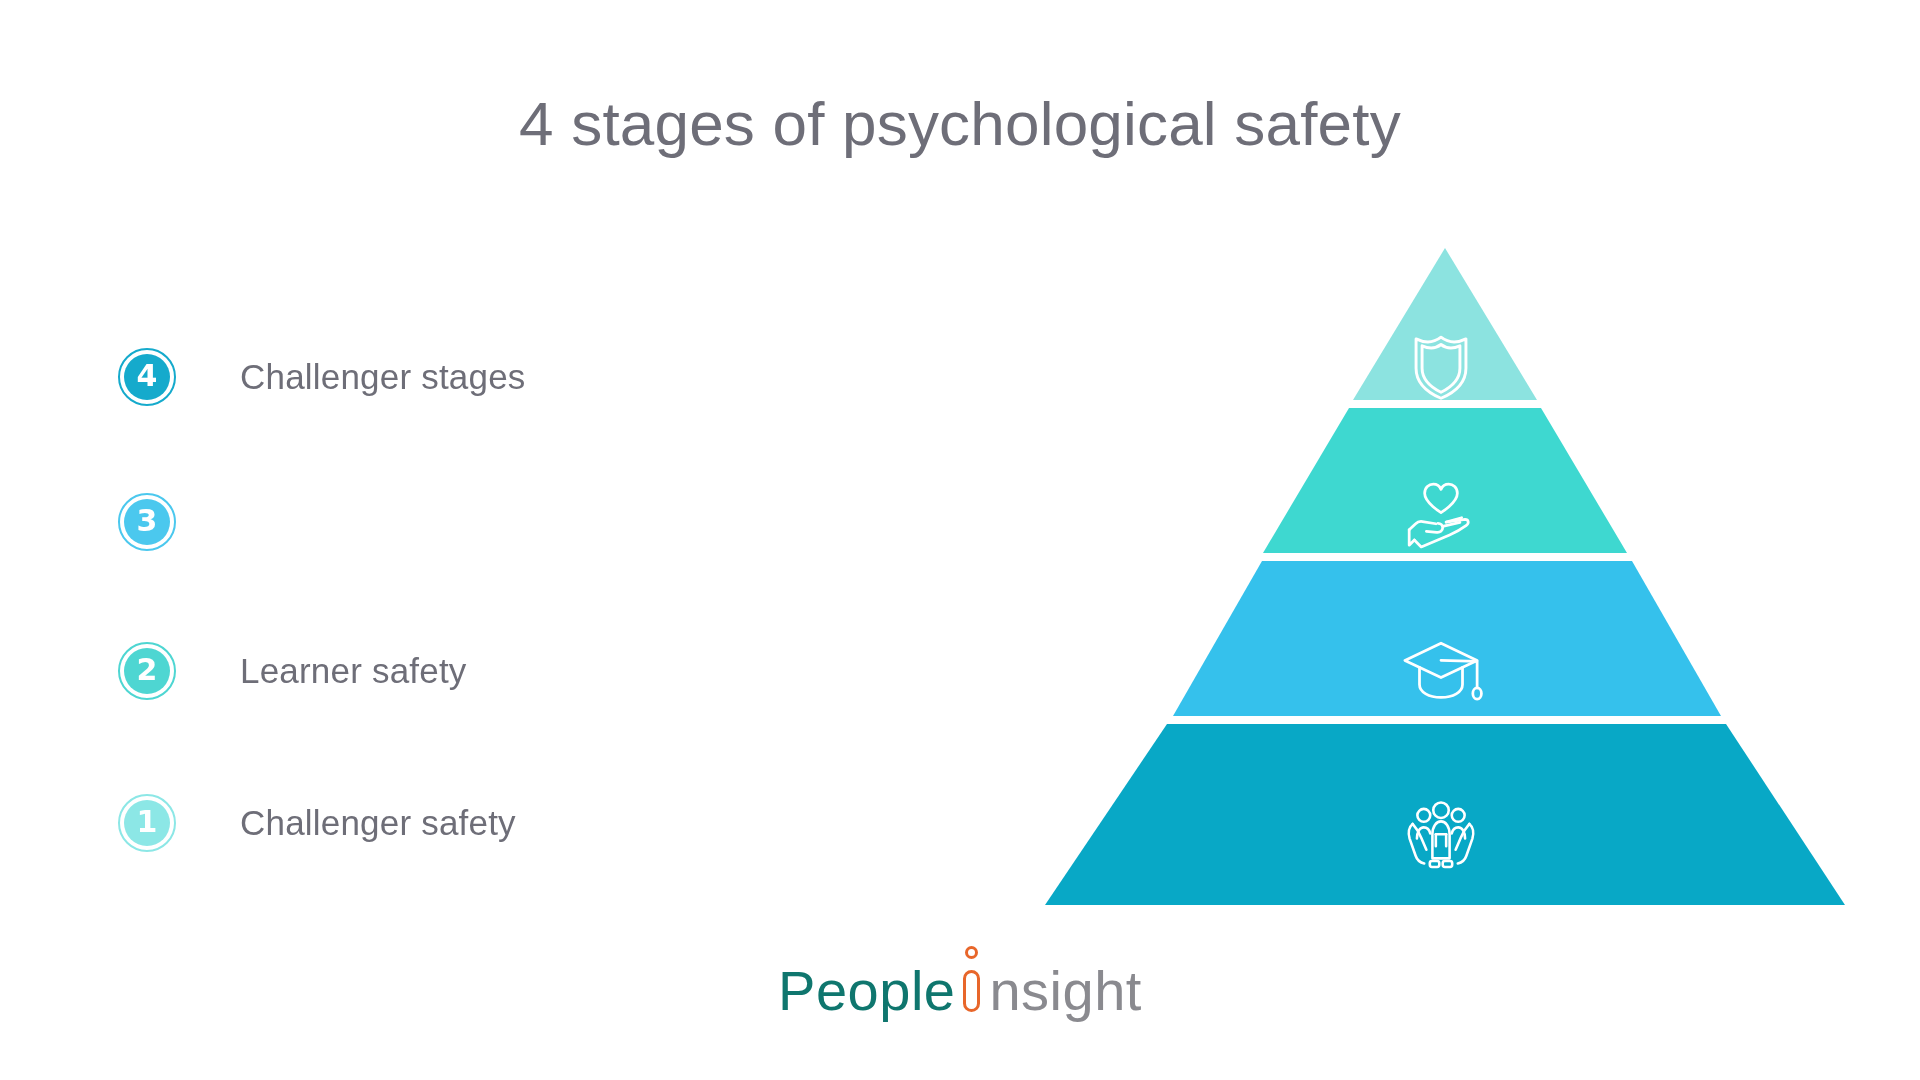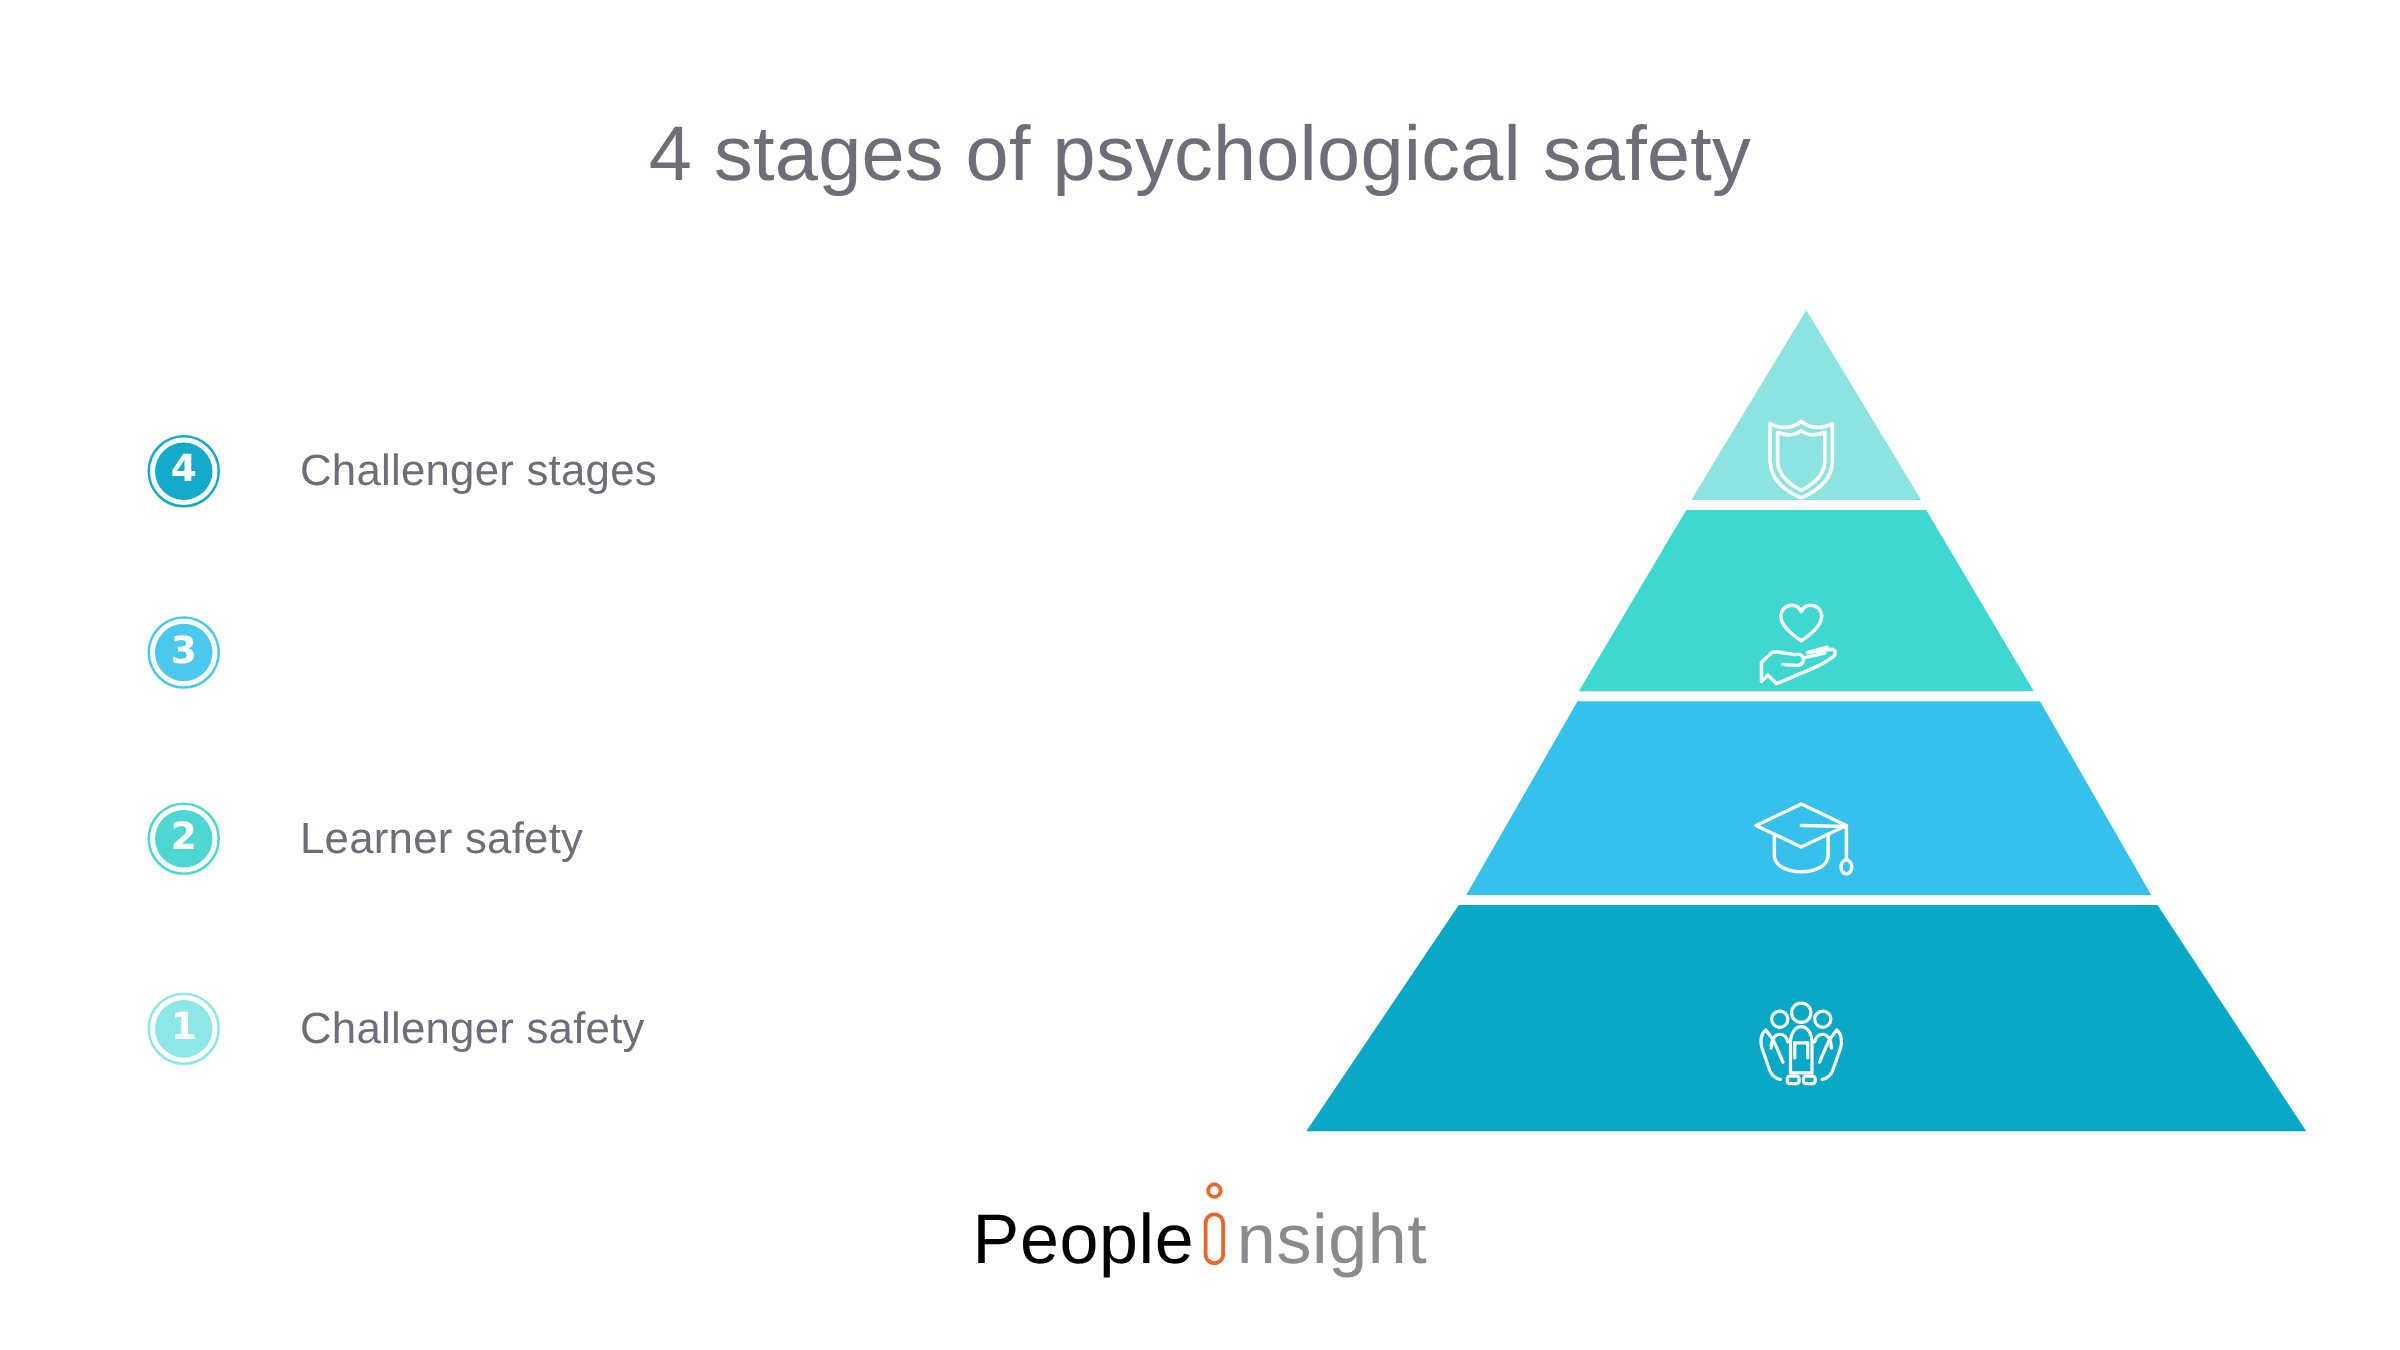--- a/index.html
+++ b/index.html
@@ -265,20 +265,20 @@
 
       <rect x="37" y="79" width="11" height="7" rx="2.5"></rect>
       <rect x="52" y="79" width="11" height="7" rx="2.5"></rect>
     </svg>
   </div>
 
 </div>
 
 <div class="logo">
   <span class="logo-inner">
-    <span class="logo-people" style="color: #000000;">People</span>
+    <span class="logo-people" style="color: #0f766e;">People</span>
     <span class="logo-i">
       <span class="dot" style="border-color: rgb(232, 102, 42);"></span>
       <span class="stem" style="border-color: rgb(232, 102, 42);"></span>
     </span>
     <span class="logo-nsight" style="color: rgb(138, 138, 143);">nsight</span>
   </span>
 </div>
 
 </body></html>

